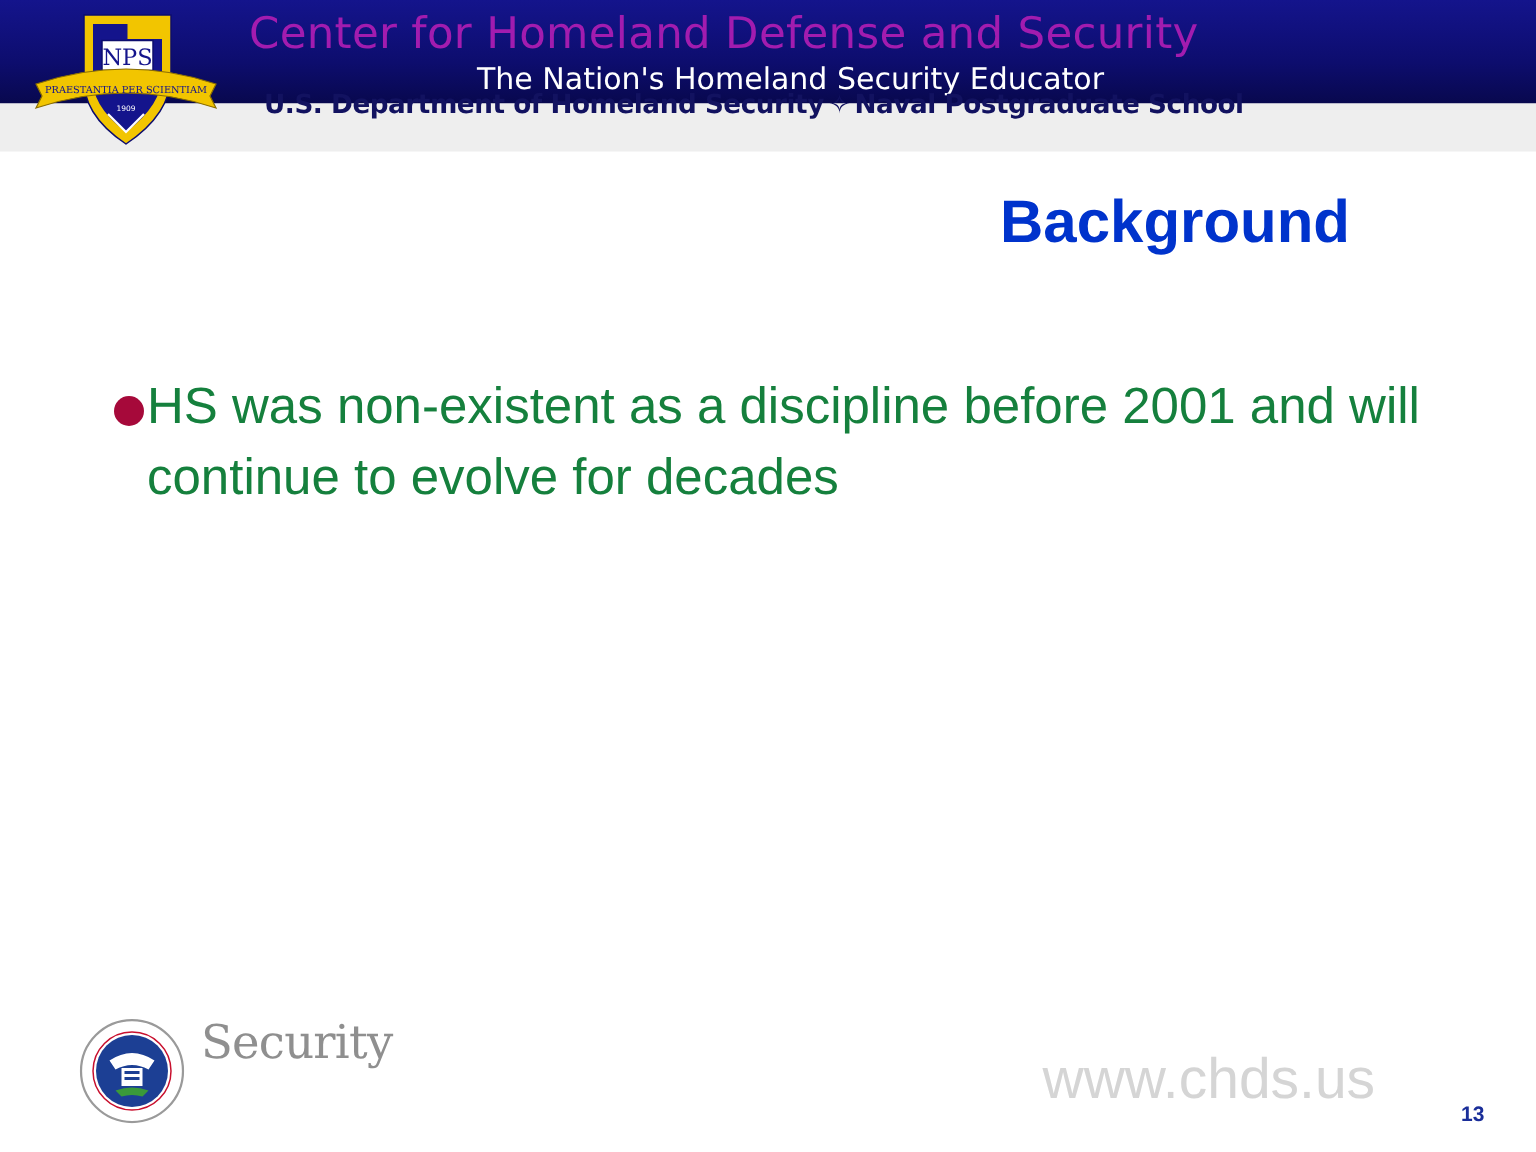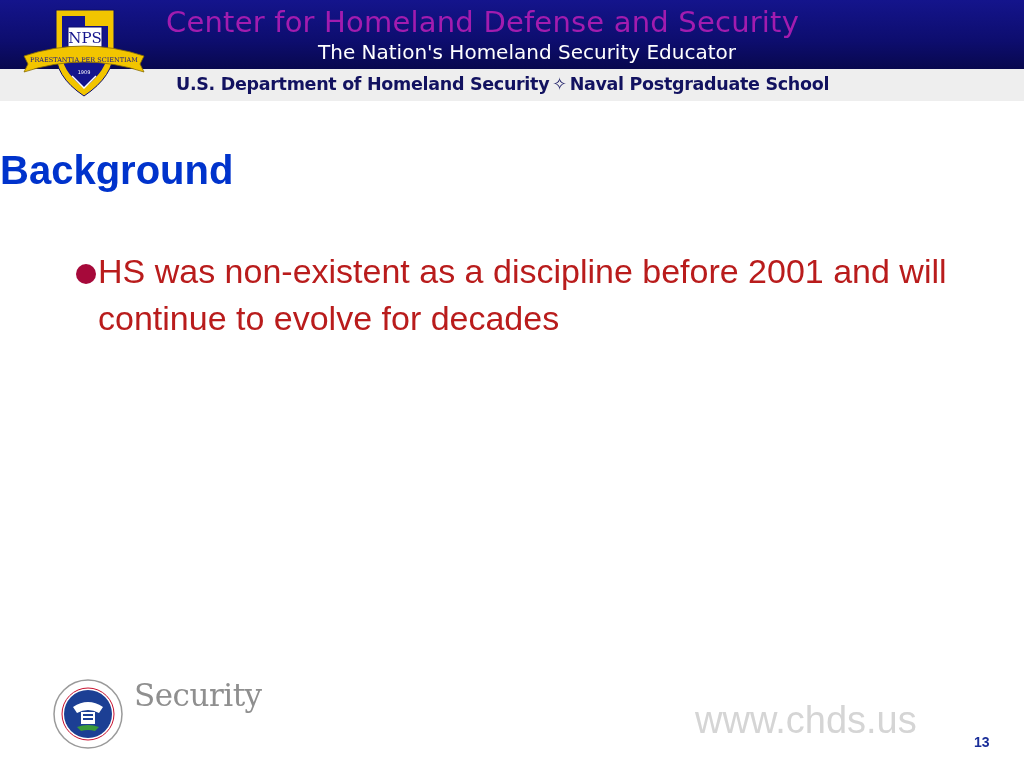--- a/index.html
+++ b/index.html
@@ -1,25 +1,25 @@
 <!DOCTYPE html>
 <html><head>
 <meta charset="utf-8">
 <style>
   html, body { margin:0; padding:0; }
   body { width:1024px; height:768px; background:#ffffff; position:relative; overflow:hidden; font-family:"Liberation Sans", sans-serif; }
   .banner { position:absolute; left:0; top:0; width:1024px; height:69px; background:linear-gradient(#14148c 0%, #0d0d6e 60%, #08084e 100%); }
   .subbanner { position:absolute; left:0; top:69px; width:1024px; height:32px; background:#eeeeee; }
   .banner-title { position:absolute; left:166px; top:5px; color:#a21caf; font-family:"DejaVu Sans", sans-serif; font-size:29px; letter-spacing:0.2px; white-space:nowrap; }
   .banner-sub { position:absolute; left:318px; top:40px; color:#ffffff; font-family:"DejaVu Sans", sans-serif; font-size:20px; white-space:nowrap; }
-  .sub-line { position:absolute; left:176px; top:74px; color:#121260; font-family:"DejaVu Sans", sans-serif; font-weight:bold; font-size:17.5px; white-space:nowrap; letter-spacing:-0.3px; }
+  .sub-line { position:absolute; left:176px; top:60px; color:#121260; font-family:"DejaVu Sans", sans-serif; font-weight:bold; font-size:17.5px; white-space:nowrap; letter-spacing:-0.3px; }
   .sub-line .sep { font-weight:normal; margin:0 3px; }
   .crest { position:absolute; left:22px; top:6px; width:124px; height:92px; }
-  .title { position:absolute; left:0; width:900px; top:148px; text-align:left; color:#0033cc; font-weight:bold; font-size:40px; }
-  .bullets { position:absolute; left:74px; top:248px; width:900px; color:#b91c1c; font-size:34px; line-height:47px; }
+  .title { position:absolute; left:0; width:900px; top:126px; text-align:right; color:#0033cc; font-weight:bold; font-size:40px; }
+  .bullets { position:absolute; left:74px; top:248px; width:900px; color:#15803d; font-size:34px; line-height:47px; }
   .bullet { position:relative; padding-left:24px; margin-bottom:14px; }
   .dot { position:absolute; left:2px; top:16px; width:20px; height:20px; border-radius:50%; background:#a6093a; }
   .footer-seal { position:absolute; left:53px; top:679px; width:70px; height:70px; }
   .hs-text { position:absolute; left:134px; top:680px; color:#8f8f8f; font-family:"DejaVu Serif", serif; font-size:31px; line-height:31px; }
   .hs-text div { letter-spacing:-0.5px; }
   .url { position:absolute; left:695px; top:699px; color:#d5d5d5; font-size:38px; }
   .page-num { position:absolute; left:974px; top:727px; color:#1a2e99; font-weight:bold; font-size:14px;margin-top:7px; }
 </style>
 </head>
 <body>

